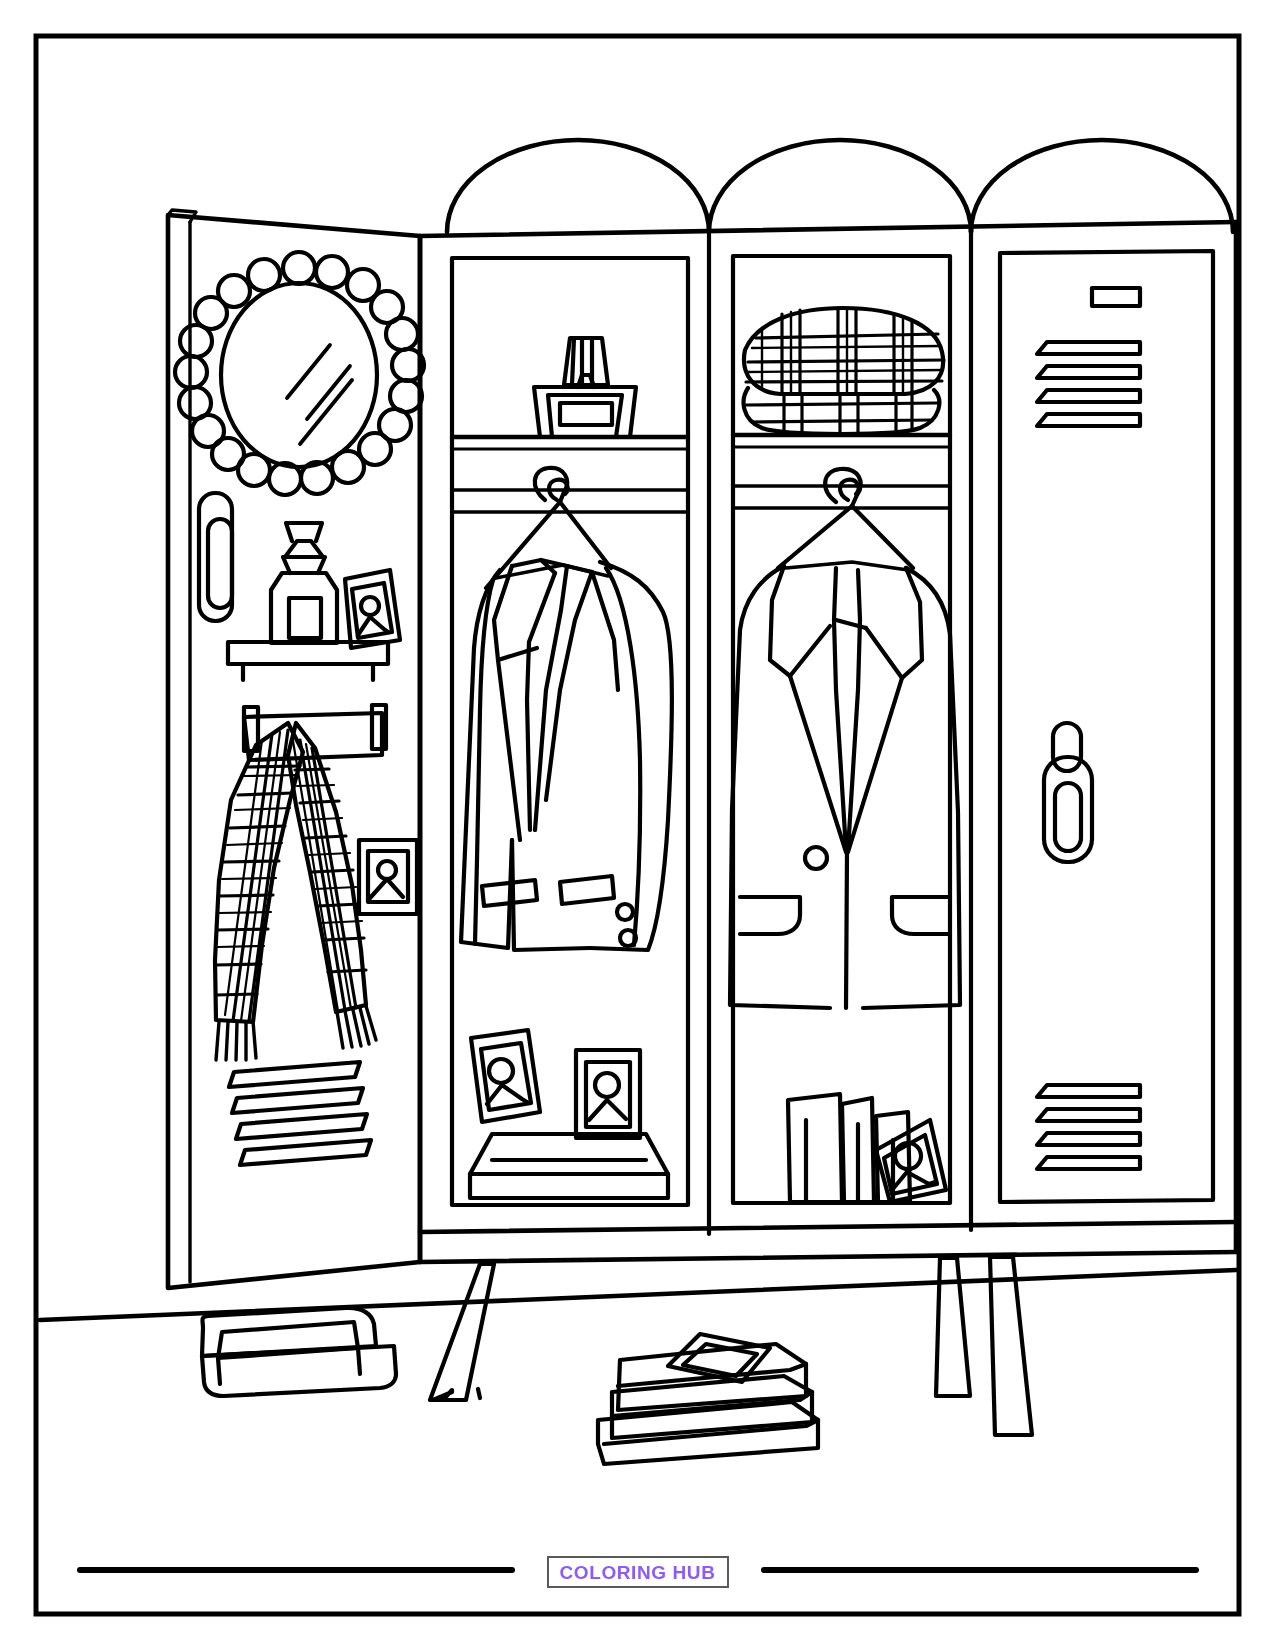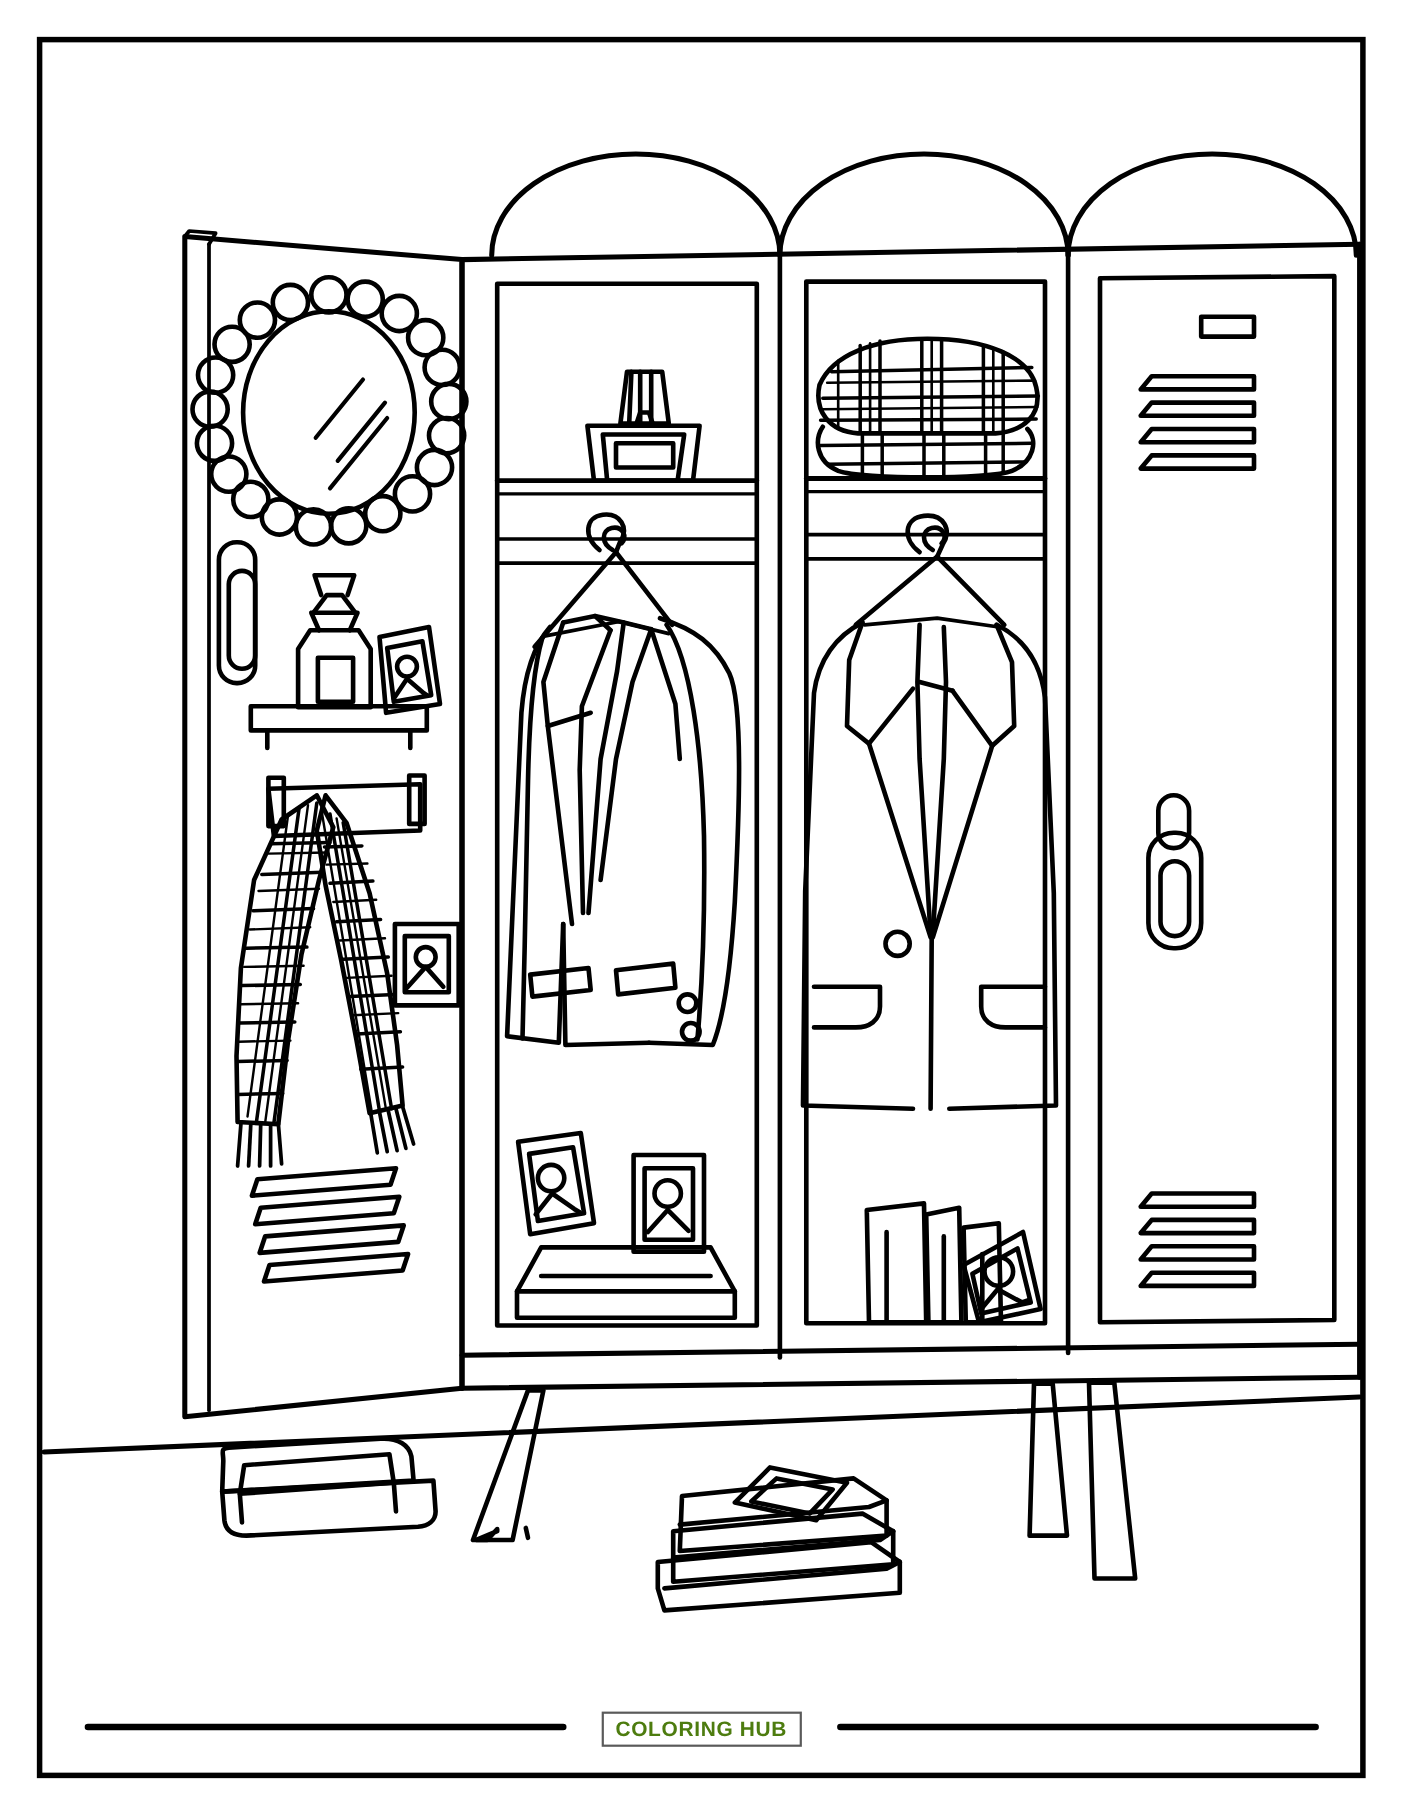--- a/index.html
+++ b/index.html
@@ -34,21 +34,21 @@
   }
   .wm-text {
     position: absolute;
     left: 50%;
     top: 1556px;
     transform: translateX(-50%);
     font-family: "Liberation Sans", sans-serif;
     font-size: 19px;
     font-weight: bold;
     letter-spacing: 0.6px;
-    color: #4d7c0f;
+    color: #8b5cf6;
     background: #ffffff;
     border: 2px solid #5a5a5a;
     padding: 5px 11px 4px 11px;
     line-height: 1;
     white-space: nowrap;
   }
 </style>
 </head>
 <body>
 

